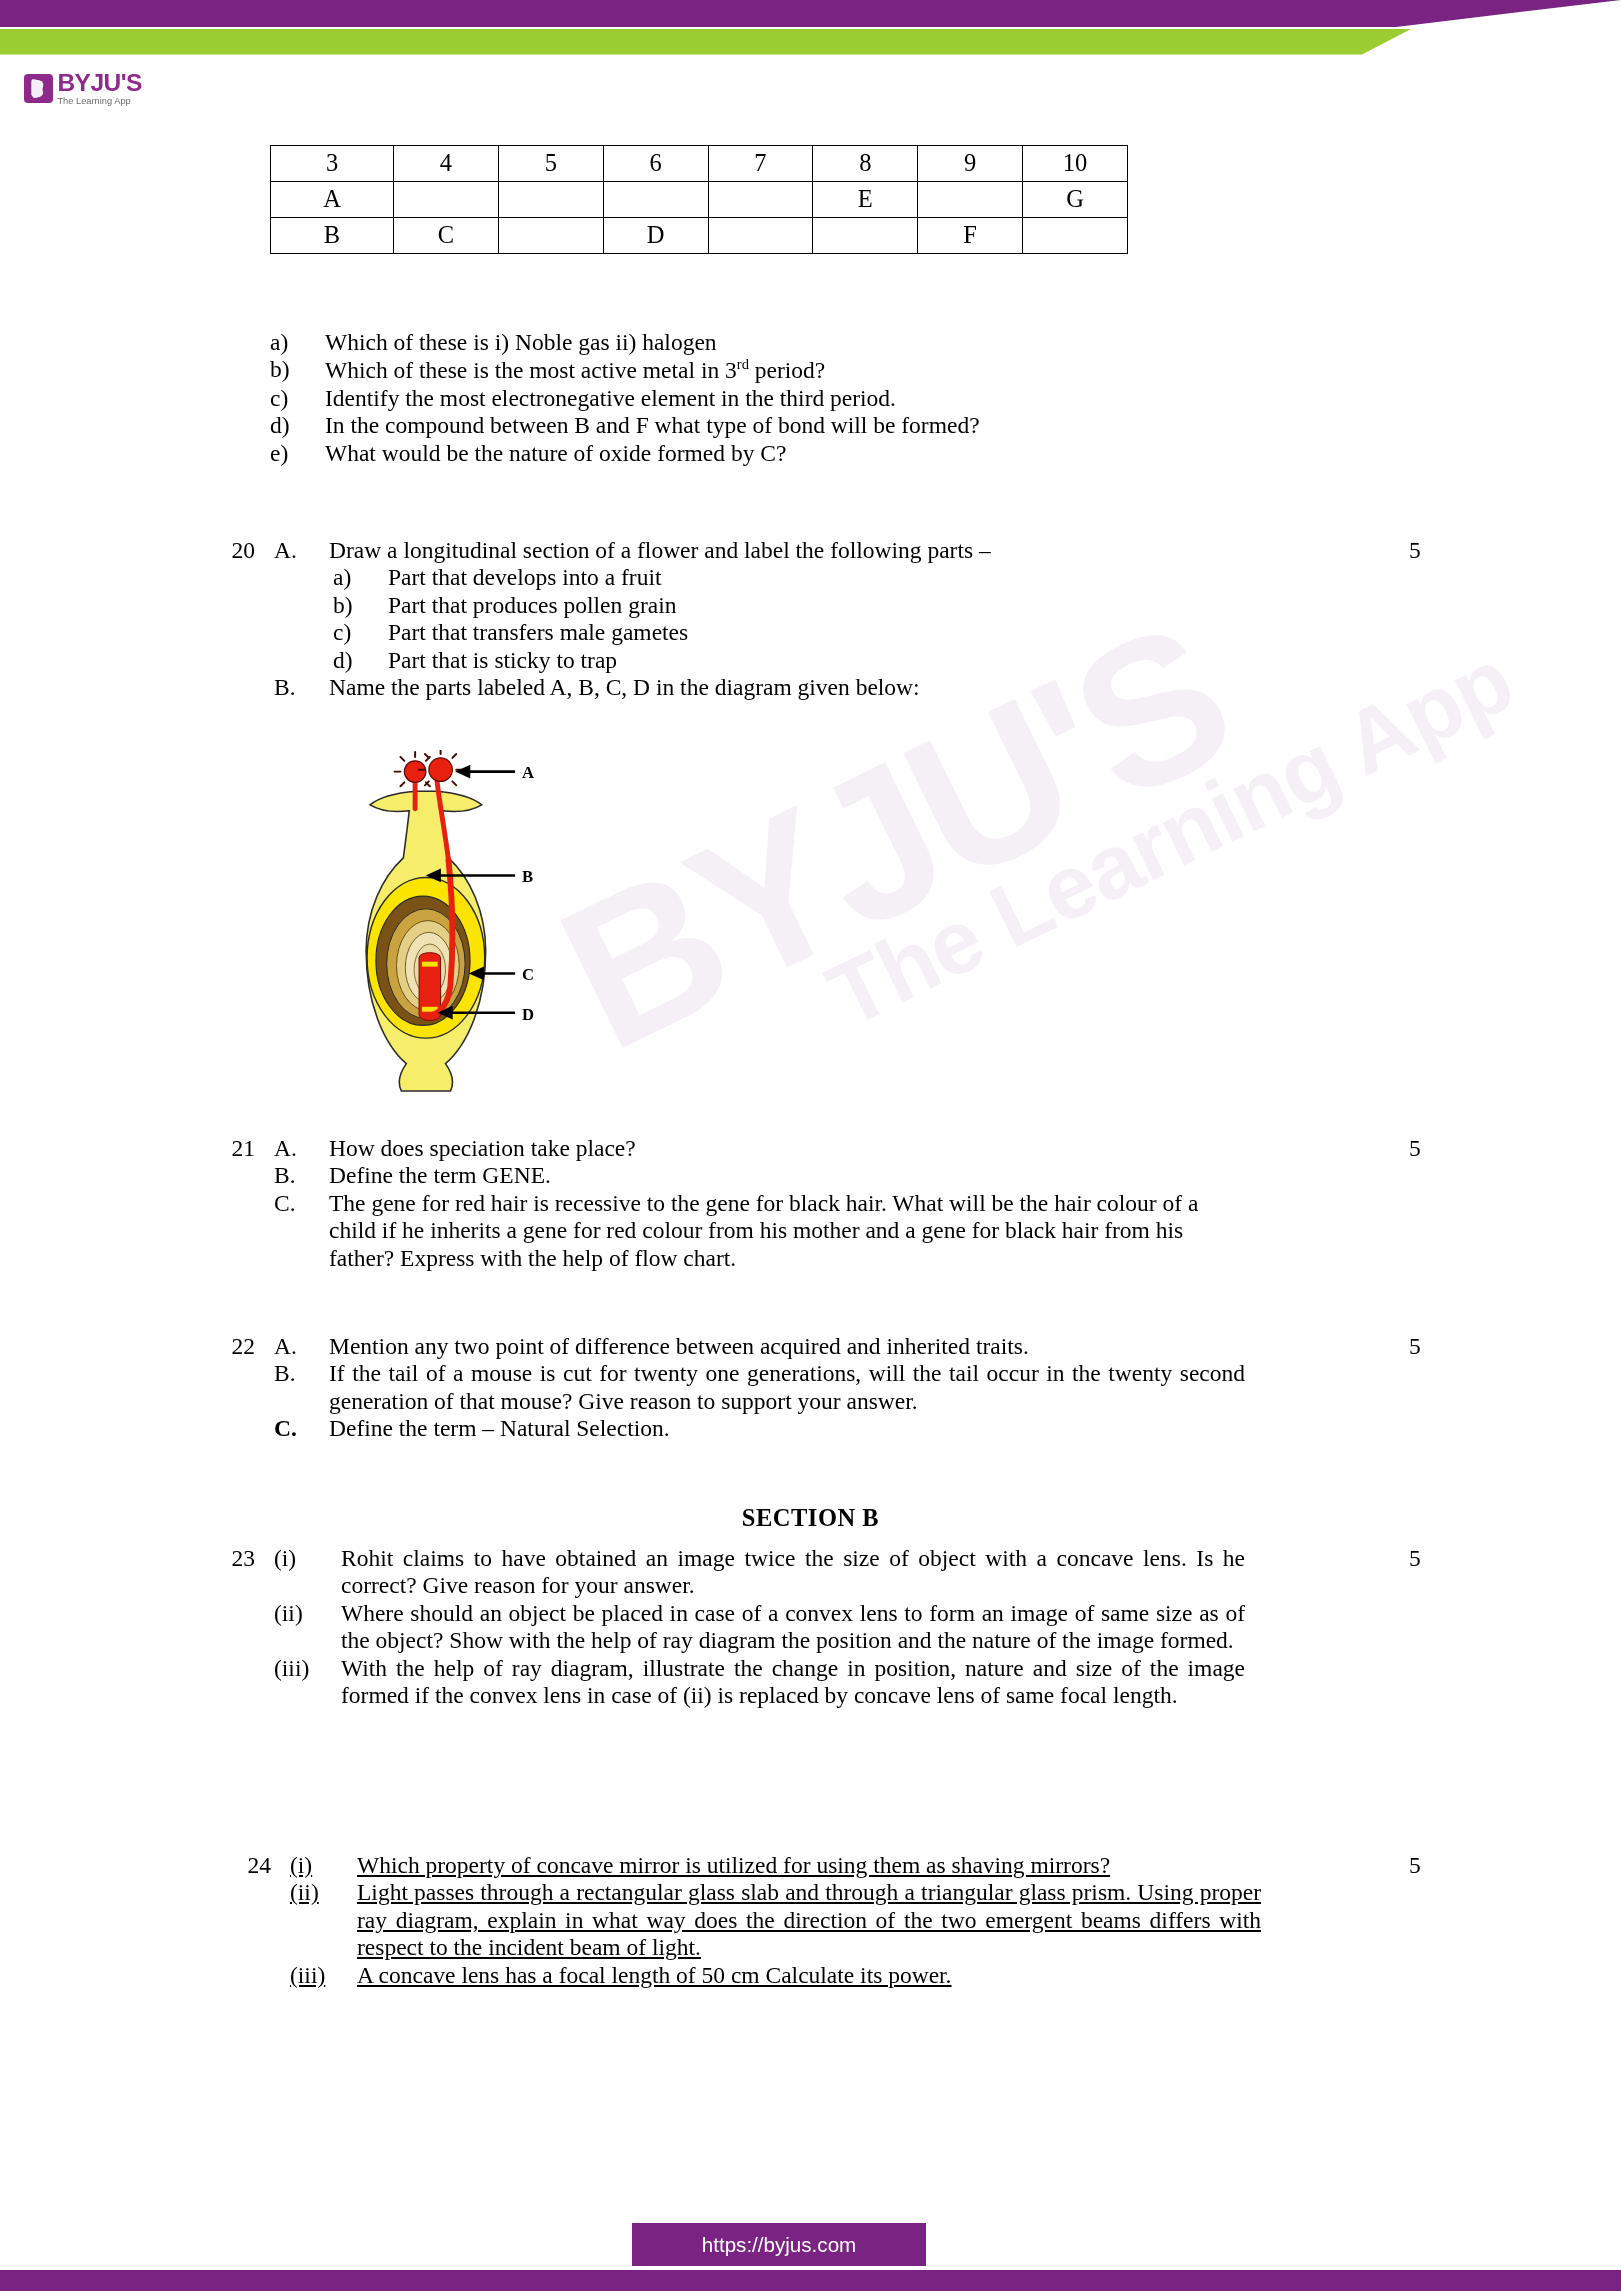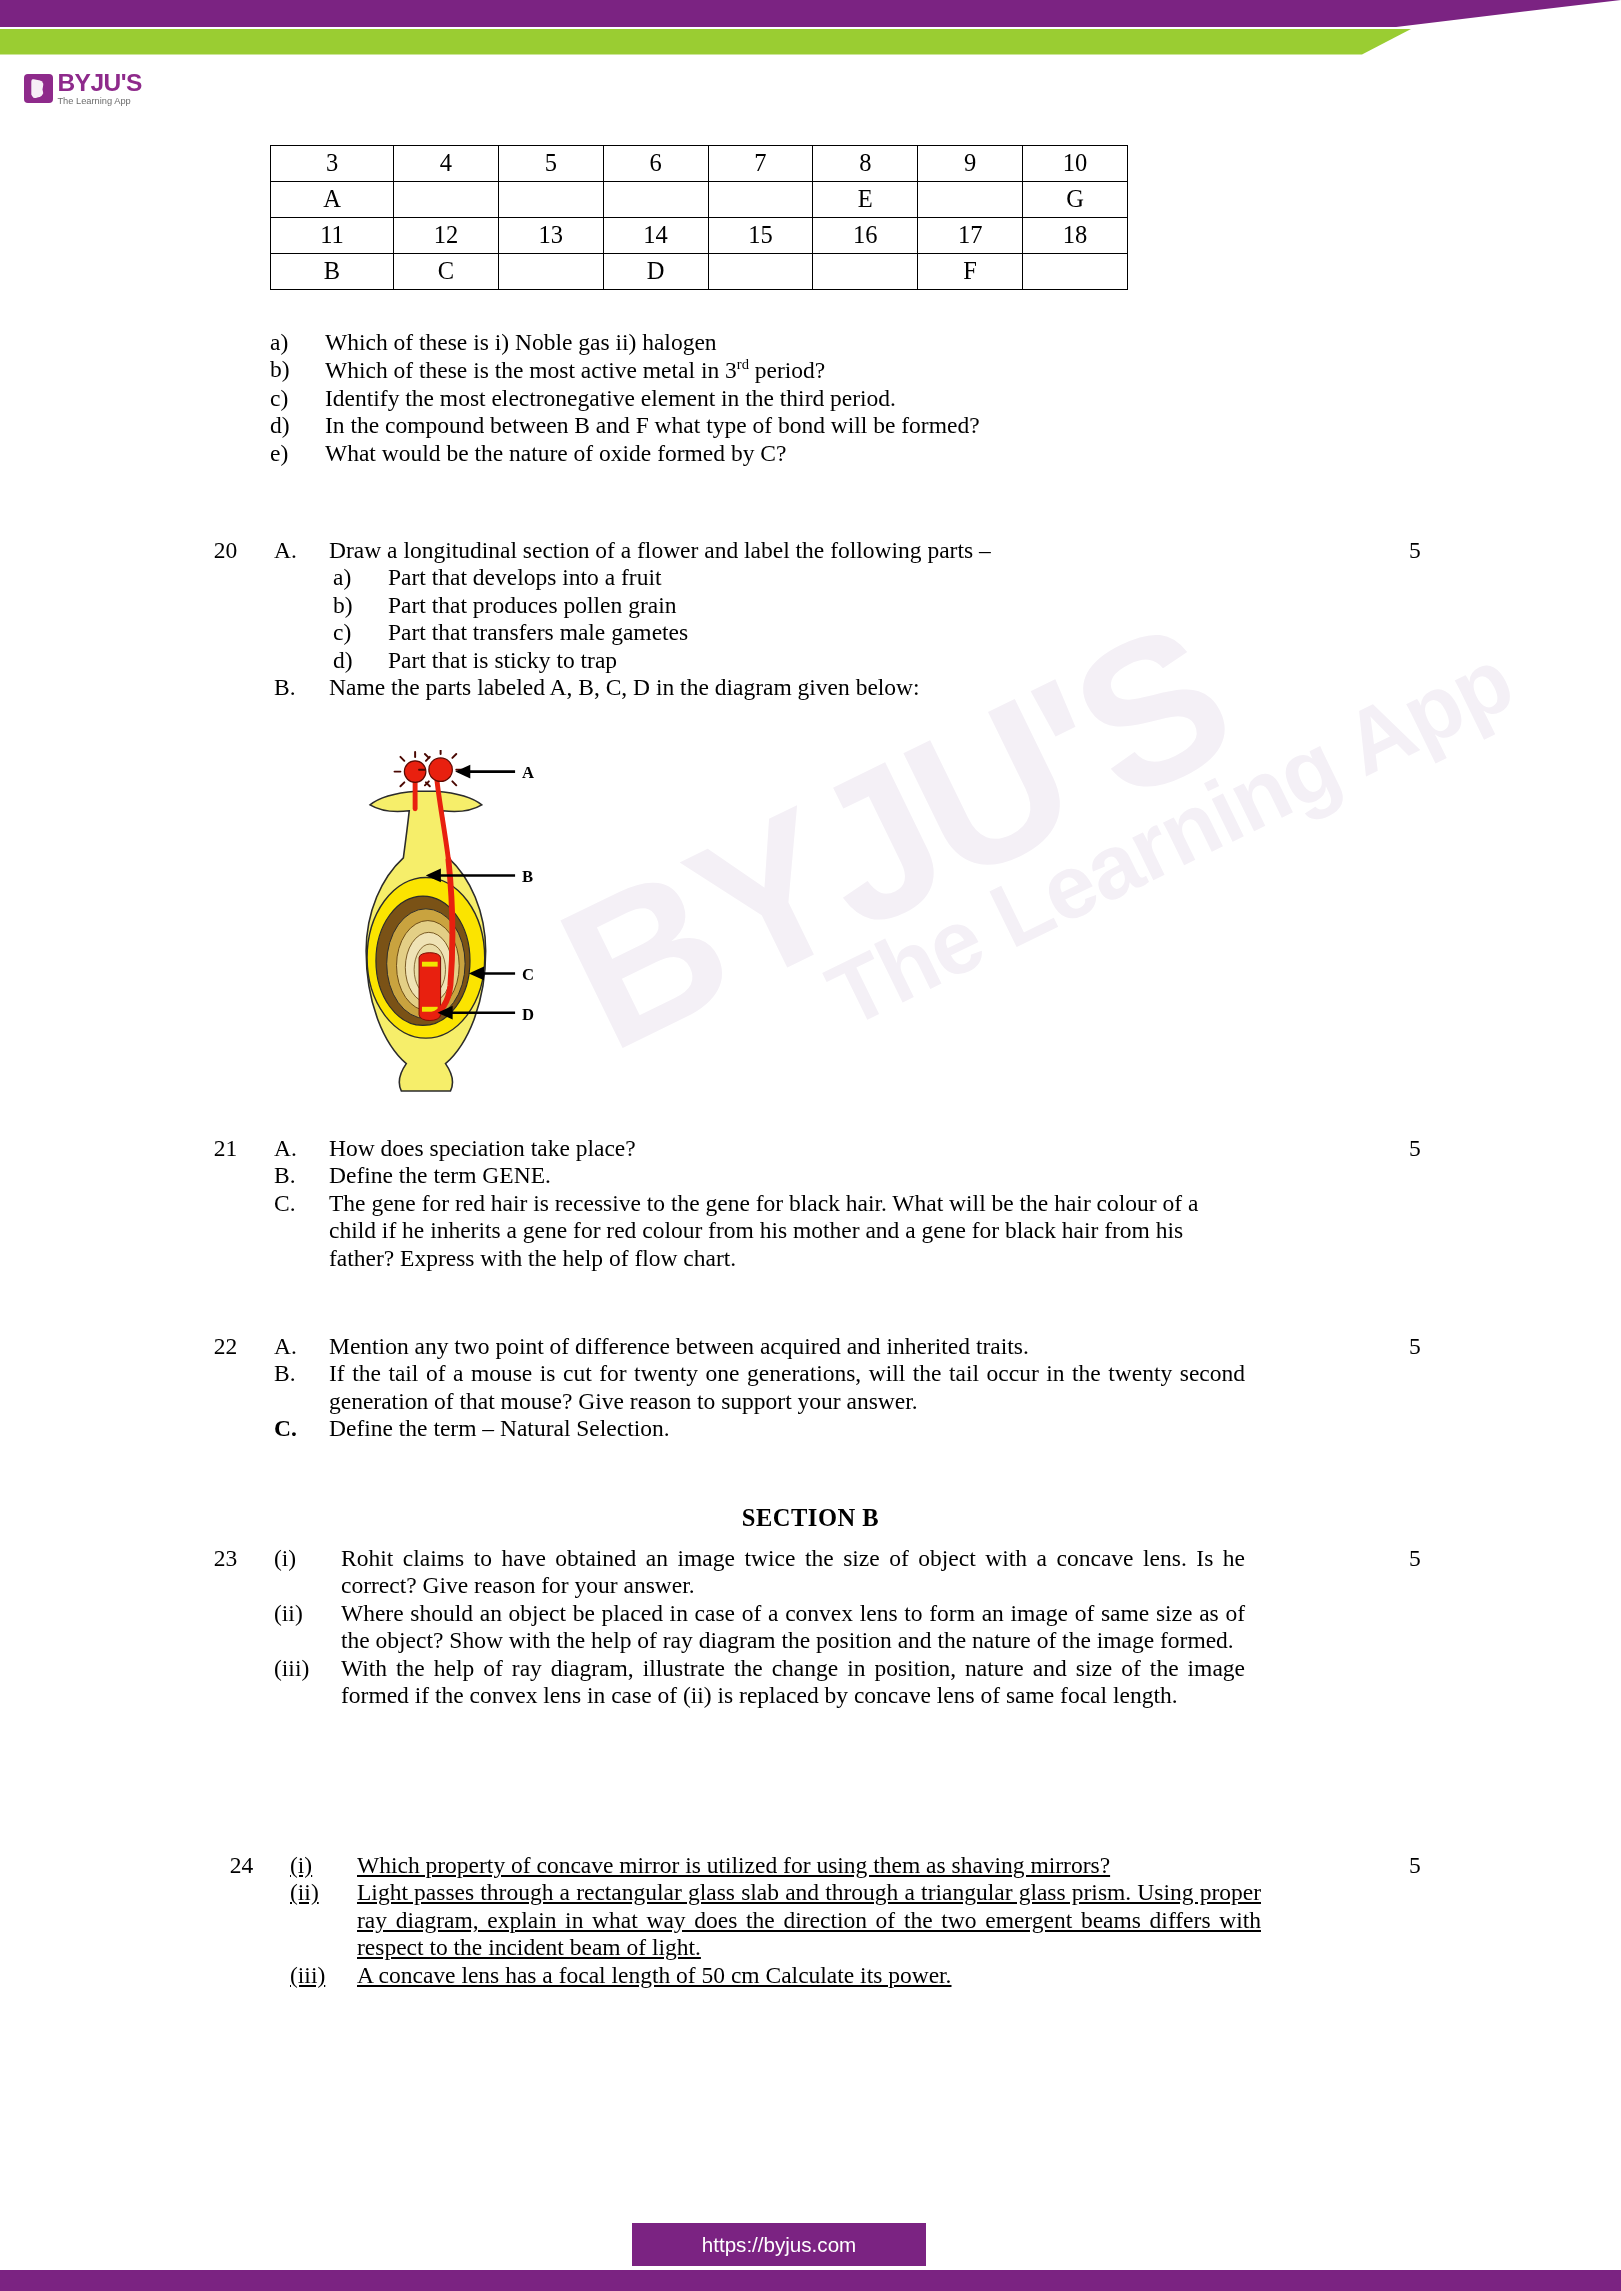--- a/index.html
+++ b/index.html
@@ -108,21 +108,21 @@
   }
   .ptable col.c1 { width: 123px; }
 
   
   .qblock { position: absolute; }
   .qnum {
     position: absolute;
     left: 0; top: 0;
     width: 59px;
     font-size: 23.5px;
-    text-align: center;
+    text-align: right;
   }
   .marks {
     position: absolute;
     font-size: 23.5px;
   }
   .sub-row {
     display: flex;
     align-items: flex-start;
     font-size: 23.5px;
     line-height: 1.17;
@@ -211,30 +211,20 @@
       </tr>
       <tr>
         <td>A</td>
         <td></td>
         <td></td>
         <td></td>
         <td></td>
         <td>E</td>
         <td></td>
         <td>G</td>
-      </tr>
-      <tr>
-        <td>11</td>
-        <td>12</td>
-        <td>13</td>
-        <td>14</td>
-        <td>15</td>
-        <td>16</td>
-        <td>17</td>
-        <td>18</td>
       </tr>
       <tr>
         <td>B</td>
         <td>C</td>
         <td></td>
         <td>D</td>
         <td></td>
         <td></td>
         <td>F</td>
         <td></td>

